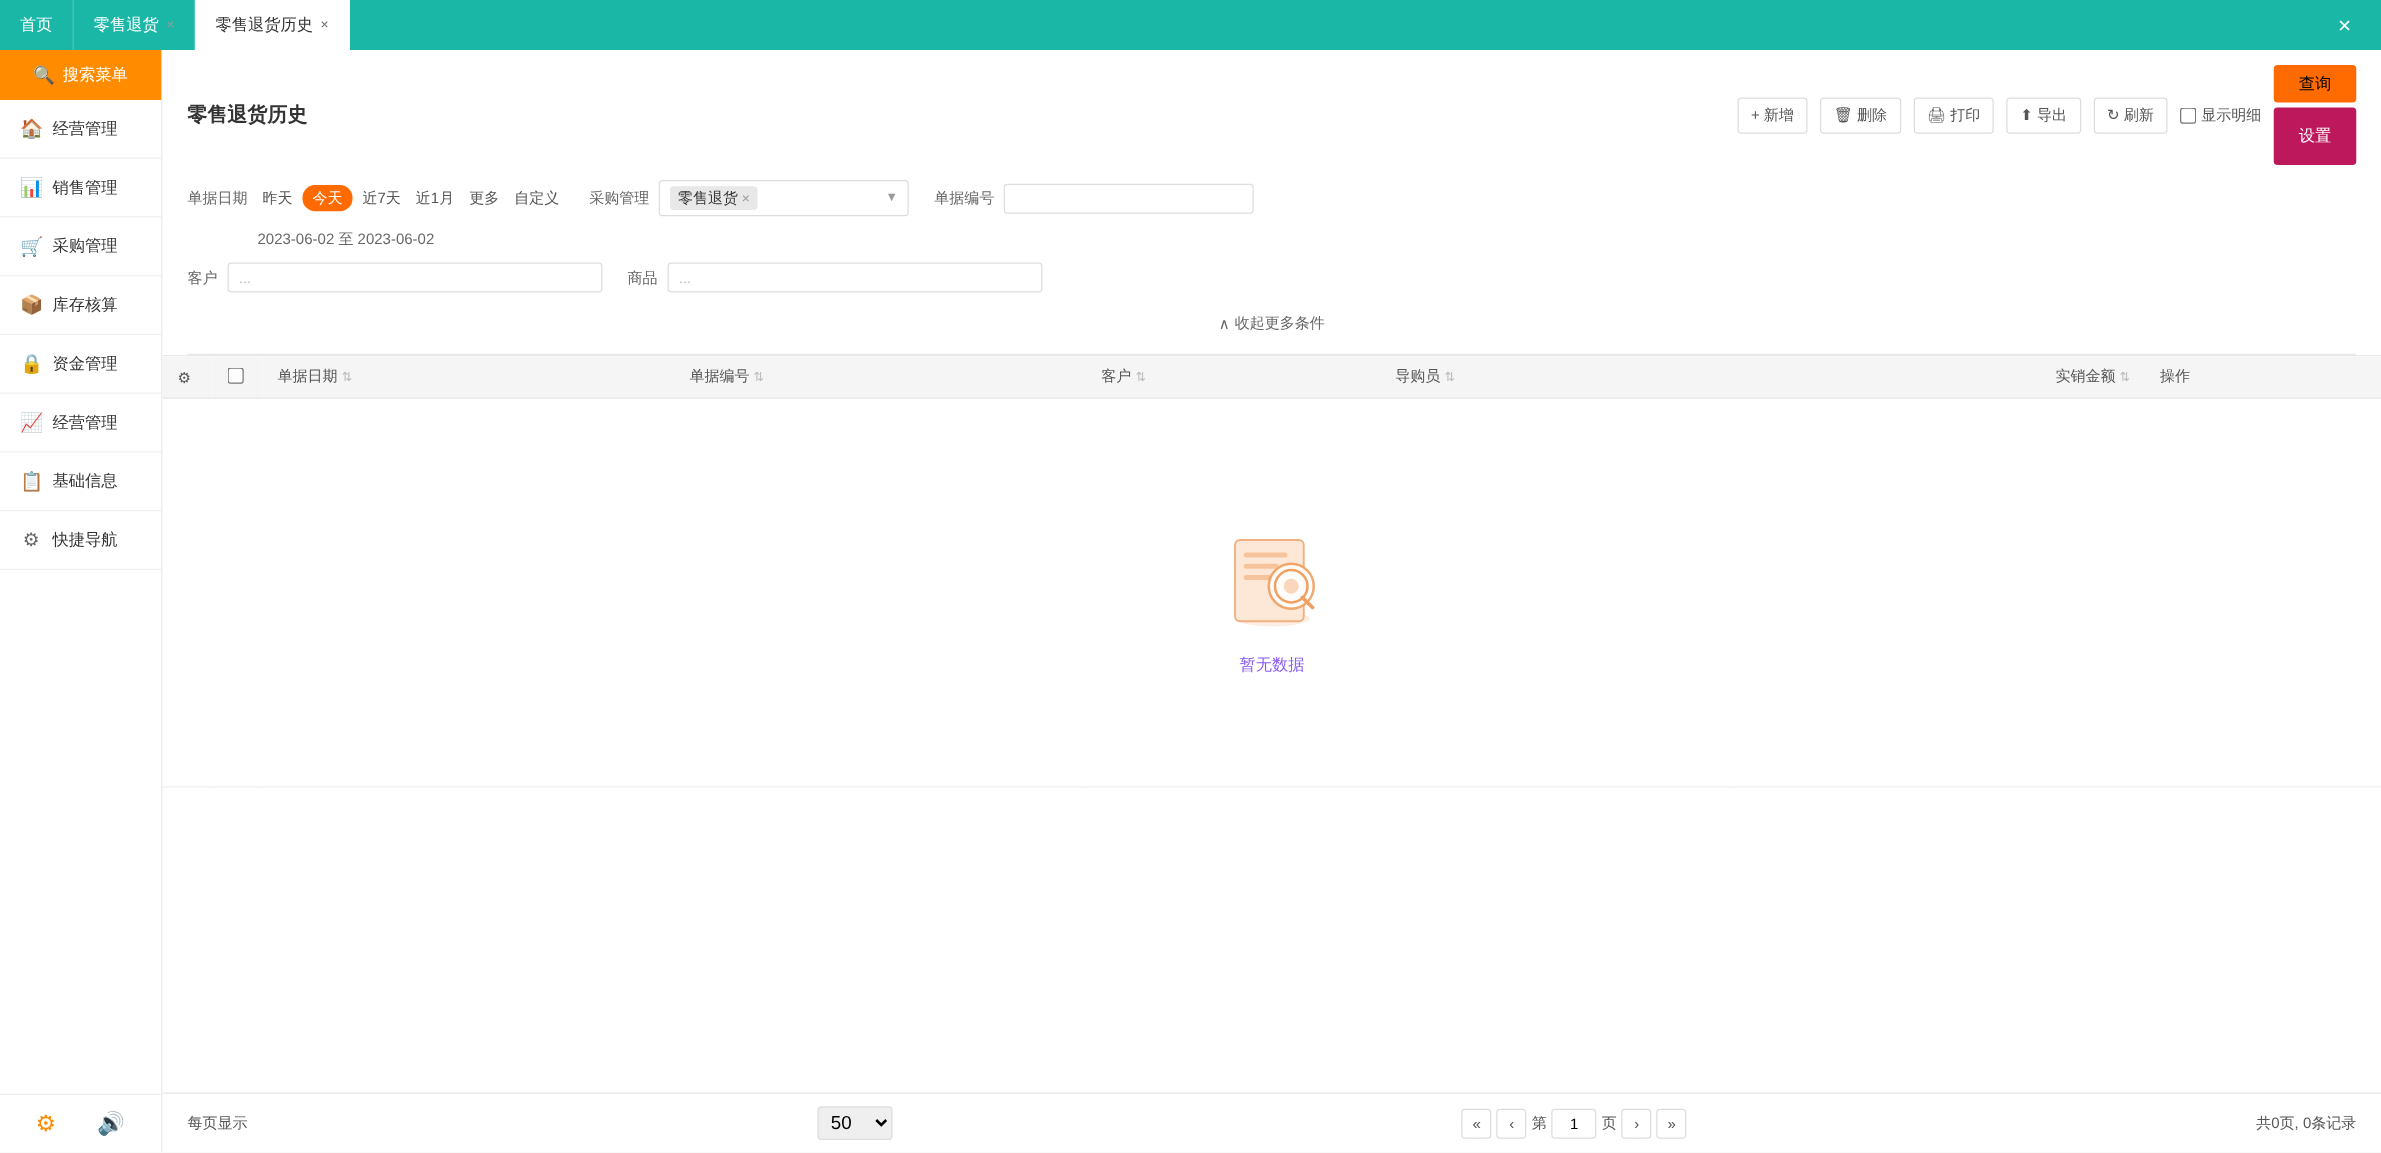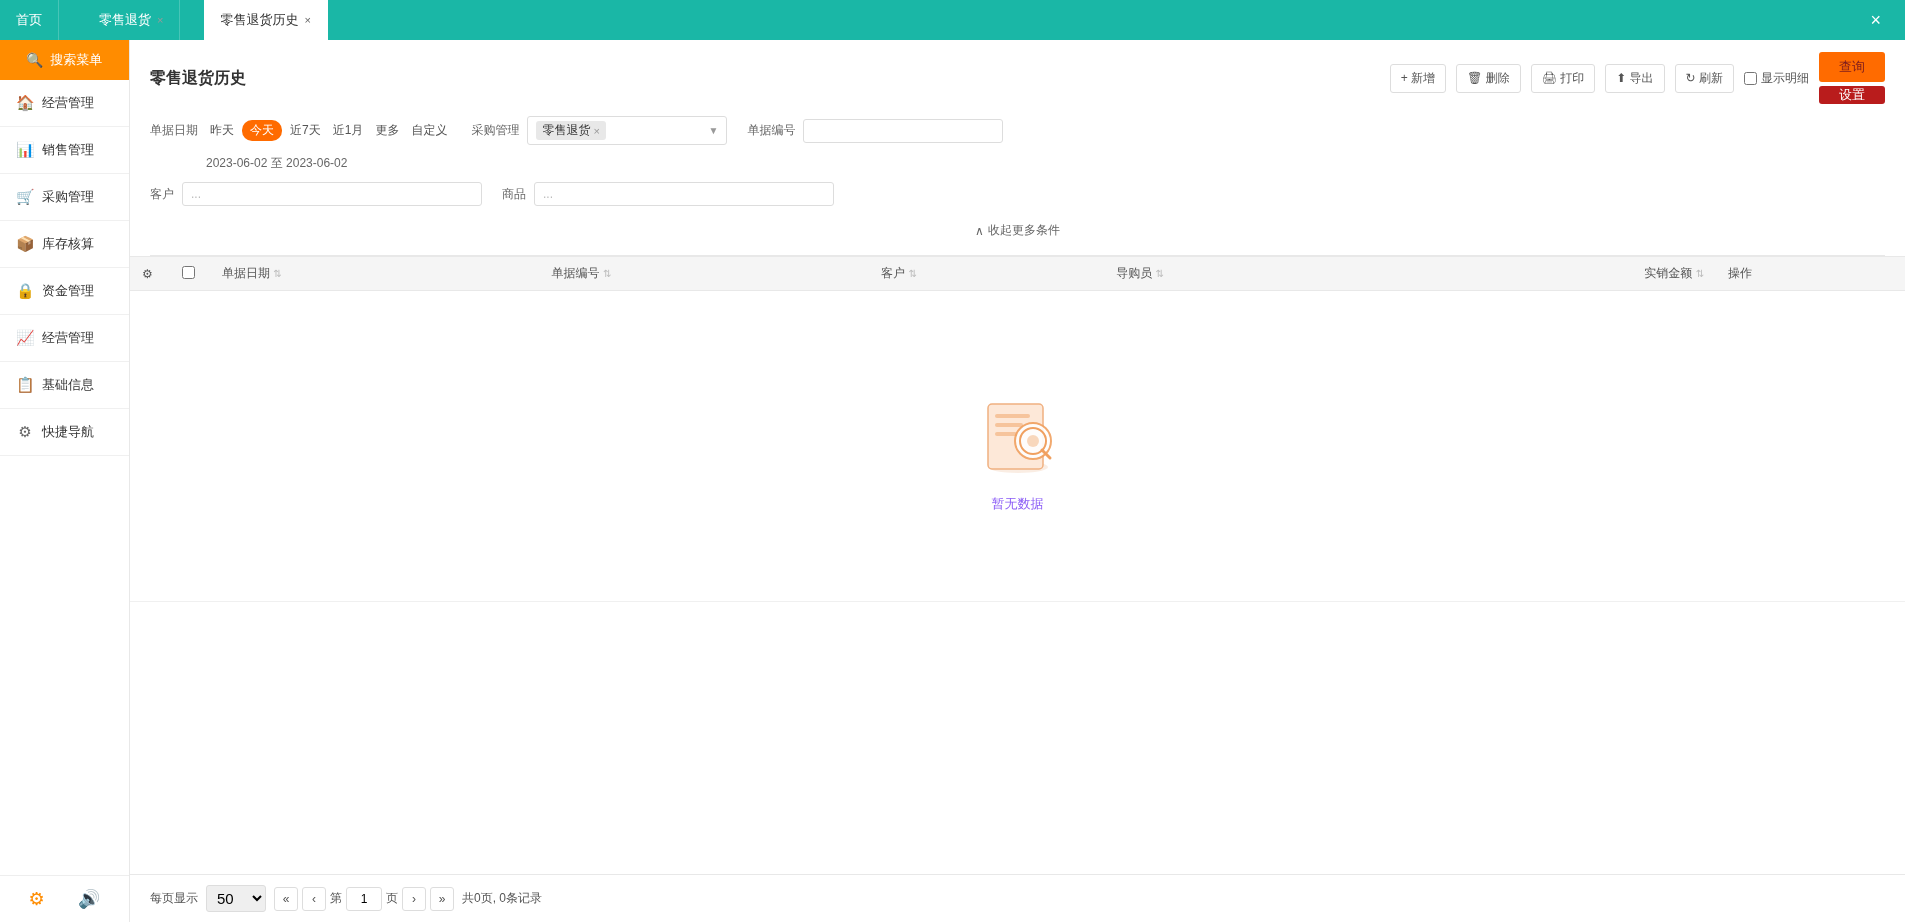--- a/index.html
+++ b/index.html
@@ -1,20 +1,20 @@
 <!DOCTYPE html>
 <html><head>
   <meta charset="utf-8">
   <style>
     * { box-sizing: border-box; margin: 0; padding: 0; }
     body { font-family: 'Microsoft YaHei', Arial, sans-serif; font-size: 13px; background: #f5f5f5; color: #333; display: flex; flex-direction: column; height: 922px; overflow: hidden; }
 
     
     .top-bar { height: 40px; background: #1ab7a6; display: flex; align-items: center; padding: 0 0 0 0; flex-shrink: 0; }
-    .top-bar-tabs { display: flex; align-items: stretch; height: 100%; flex: 1; gap: 24px; }
+    .top-bar-tabs { display: flex; align-items: stretch; height: 100%; flex: 1; }
     .top-tab { display: flex; align-items: center; padding: 0 16px; color: #fff; font-size: 13px; cursor: pointer; border-right: 1px solid rgba(255,255,255,0.2); gap: 6px; }
     .top-tab.active { background: #fff; color: #333; }
     .top-tab .close-x { font-size: 11px; color: #999; cursor: pointer; }
     .top-tab.active .close-x { color: #666; }
     .top-bar-right { display: flex; align-items: center; padding-right: 16px; }
     .window-close { color: #fff; font-size: 18px; cursor: pointer; padding: 0 8px; }
 
     
     .main-layout { display: flex; flex: 1; overflow: hidden; }
 
@@ -29,22 +29,22 @@
 
     
     .content { flex: 1; display: flex; flex-direction: column; overflow: hidden; background: #f5f5f5; }
 
     
     .page-header { background: #fff; padding: 12px 20px 0 20px; border-bottom: 1px solid #e8e8e8; flex-shrink: 0; }
     .page-title-row { display: flex; align-items: center; justify-content: space-between; margin-bottom: 12px; }
     .page-title { font-size: 16px; font-weight: 600; color: #333; }
     .header-actions { display: flex; align-items: center; gap: 10px; }
     .btn-action { display: flex; align-items: center; gap: 4px; padding: 5px 10px; border: 1px solid #ddd; background: #fff; border-radius: 3px; cursor: pointer; font-size: 12px; color: #555; }
-    .btn-query { background: #ff6b00; color: #7f1d1d; border: none; padding: 6px 20px; border-radius: 3px; cursor: pointer; font-size: 13px; }
-    .btn-settings { background: #b91c1c; color: #fff; border: none; padding: 0 16px; border-radius: 3px; cursor: pointer; font-size: 13px; }
+    .btn-query { background: #ff6b00; color: #000000; border: none; padding: 6px 20px; border-radius: 3px; cursor: pointer; font-size: 13px; }
+    .btn-settings { background: #be185d; color: #fff; border: none; padding: 14px 16px; border-radius: 3px; cursor: pointer; font-size: 13px; }
     .checkbox-label { display: flex; align-items: center; gap: 4px; font-size: 12px; color: #555; cursor: pointer; }
 
     
     .filter-area { padding: 10px 20px; background: #fff; border-bottom: 1px solid #e8e8e8; flex-shrink: 0; }
     .filter-row { display: flex; align-items: center; gap: 20px; margin-bottom: 10px; flex-wrap: wrap; }
     .filter-item { display: flex; align-items: center; gap: 8px; }
     .filter-label { color: #666; font-size: 12px; white-space: nowrap; }
     .date-options { display: flex; align-items: flex-start; gap: 4px; }
     .date-opt { font-size: 12px; color: #555; cursor: pointer; padding: 2px 4px; }
     .date-opt.active { background: #ff6b00; color: #fff; border-radius: 10px; padding: 2px 8px; }
@@ -64,21 +64,21 @@
     .data-table th { background: #f5f5f5; border-bottom: 1px solid #e8e8e8; padding: 8px 12px; font-size: 12px; color: #555; font-weight: 500; white-space: nowrap; text-align: left; }
     .data-table th .sort-icon { color: #bbb; font-size: 10px; }
     .data-table td { border-bottom: 1px solid #f0f0f0; padding: 8px 12px; font-size: 12px; }
     .th-settings { width: 40px; text-align: center; }
     .th-checkbox { width: 40px; text-align: center; }
     .empty-area { display: flex; flex-direction: column; align-items: center; justify-content: center; padding: 80px 0; }
     .empty-icon { width: 100px; height: 100px; margin-bottom: 16px; }
     .empty-text { color: #8b5cf6; font-size: 13px; }
 
     
-    .pagination-bar { background: #fff; border-top: 1px solid #e8e8e8; padding: 10px 20px; display: flex; align-items: center; justify-content: flex-start; gap: 8px; font-size: 12px; color: #555; flex-shrink: 0; }
+    .pagination-bar { background: #fff; border-top: 1px solid #e8e8e8; padding: 10px 20px; display: flex; align-items: center; justify-content: space-between; gap: 8px; font-size: 12px; color: #555; flex-shrink: 0; }
     .page-size-select { border: 1px solid #ddd; border-radius: 3px; padding: 3px 6px; font-size: 15px; }
     .page-nav { display: flex; align-items: center; gap: 4px; }
     .page-nav-btn { border: 1px solid #ddd; background: #fff; border-radius: 3px; width: 24px; height: 24px; display: flex; align-items: center; justify-content: center; cursor: pointer; font-size: 12px; color: #555; }
     .page-input { border: 1px solid #ddd; border-radius: 3px; width: 36px; height: 24px; text-align: center; font-size: 12px; }
 
     
     ::-webkit-scrollbar { width: 6px; height: 6px; }
     ::-webkit-scrollbar-track { background: #f1f1f1; }
     ::-webkit-scrollbar-thumb { background: #ccc; border-radius: 3px; }
   </style>

